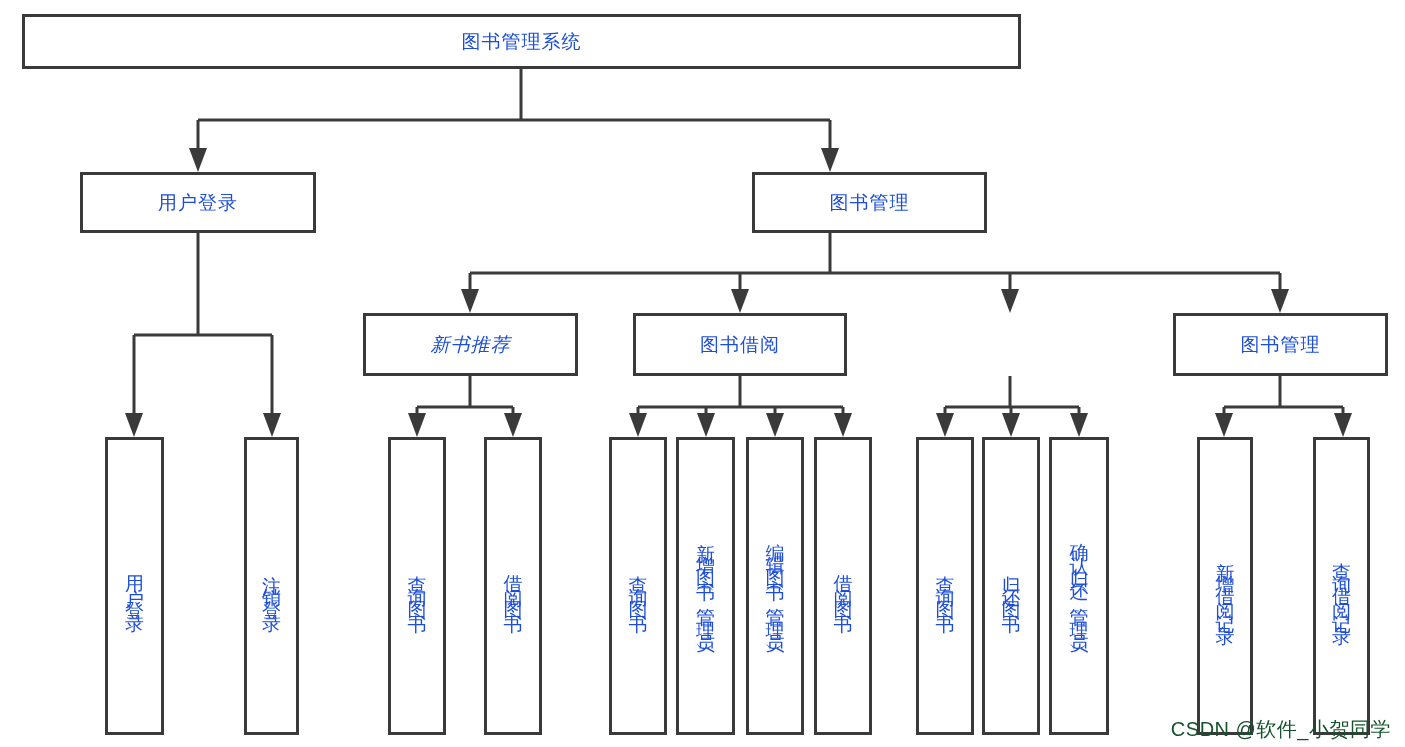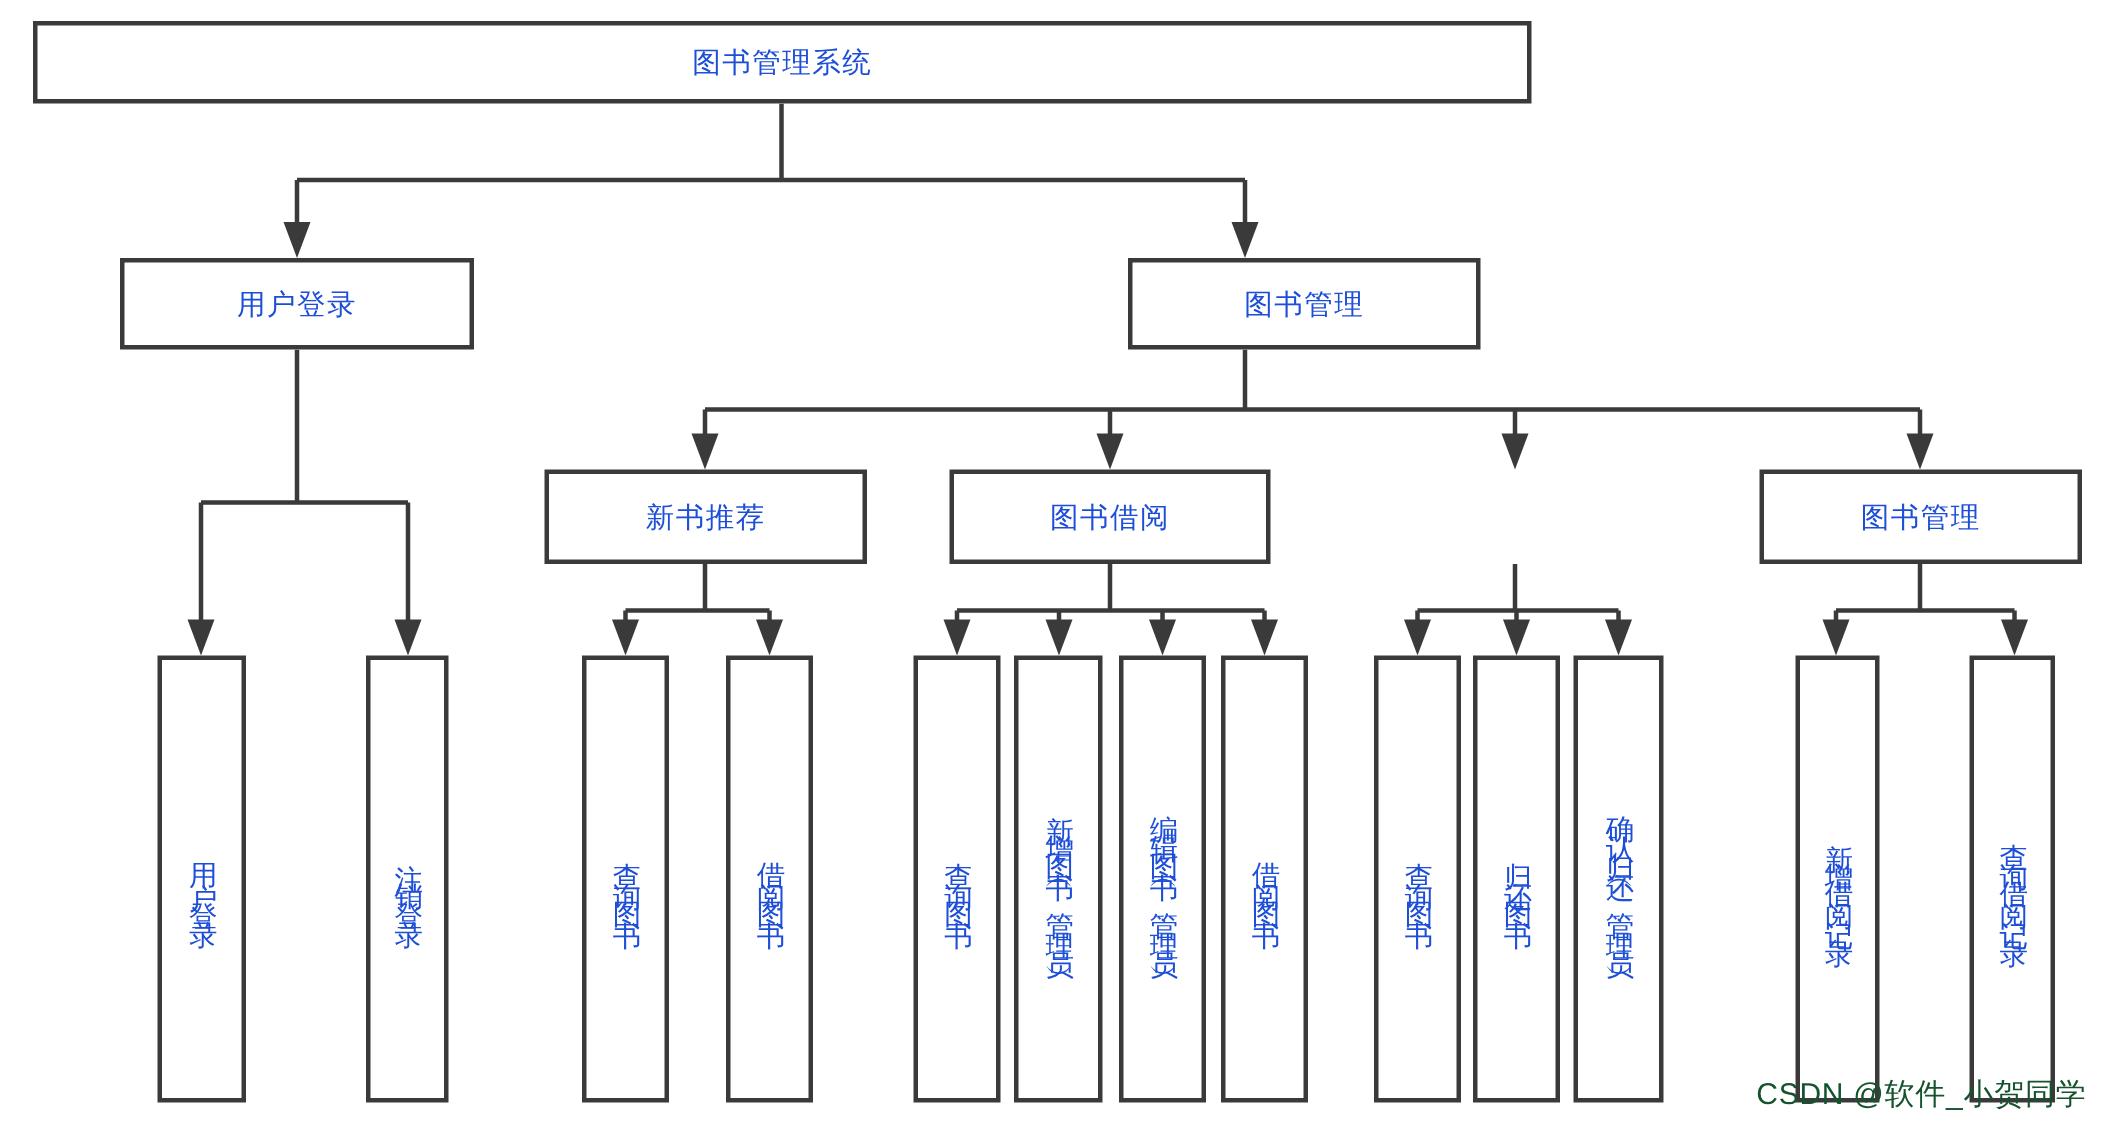--- a/index.html
+++ b/index.html
@@ -76,21 +76,21 @@
       <polygon points="1215,413 1233,413 1224,437"></polygon>
       <polygon points="1334,413 1352,413 1343,437"></polygon>
     </g>
   </svg>
 
   <div class="box" style="left:22px; top:14px; width:999px; height:55px;">图书管理系统</div>
 
   <div class="box" style="left:80px; top:172px; width:236px; height:61px;">用户登录</div>
   <div class="box" style="left:712px; top:172px; width:235px; height:61px;margin-left:40px;">图书管理</div>
 
-  <div class="box" style="left:363px; top:313px; width:215px; height:63px;">新书推荐</div>
+  <div class="box" style="left:363px; top:313px; width:215px; height:63px;font-style:italic;">新书推荐</div>
   <div class="box" style="left:633px; top:313px; width:214px; height:63px;">图书借阅</div>
   <div class="box" style="left:1173px; top:313px; width:215px; height:63px;">图书管理</div>
 
   <div class="box vbox" style="left:105px; top:437px; width:59px; height:298px;">用户登录</div>
   <div class="box vbox" style="left:244px; top:437px; width:55px; height:298px;">注销登录</div>
 
   <div class="box vbox" style="left:388px; top:437px; width:58px; height:298px;">查询图书</div>
   <div class="box vbox" style="left:484px; top:437px; width:58px; height:298px;">借阅图书</div>
 
   <div class="box vbox" style="left:609px; top:437px; width:58px; height:298px;">查询图书</div>

